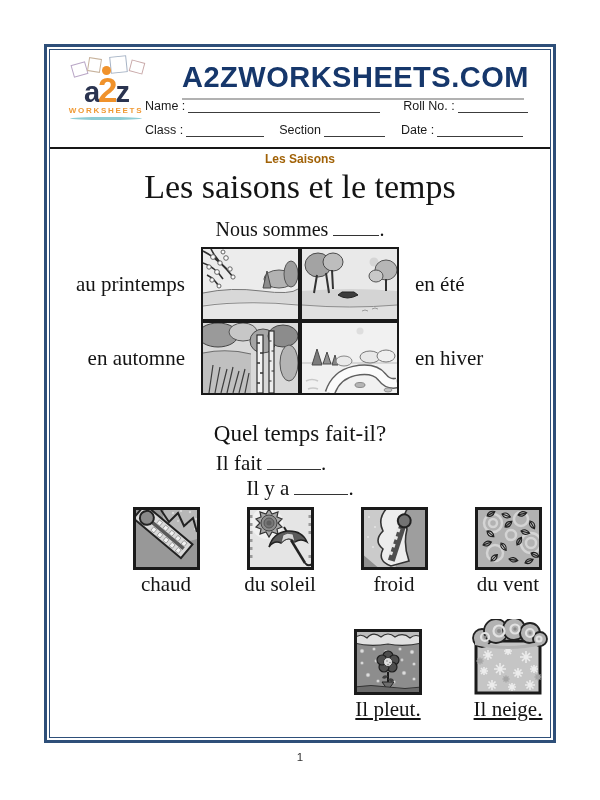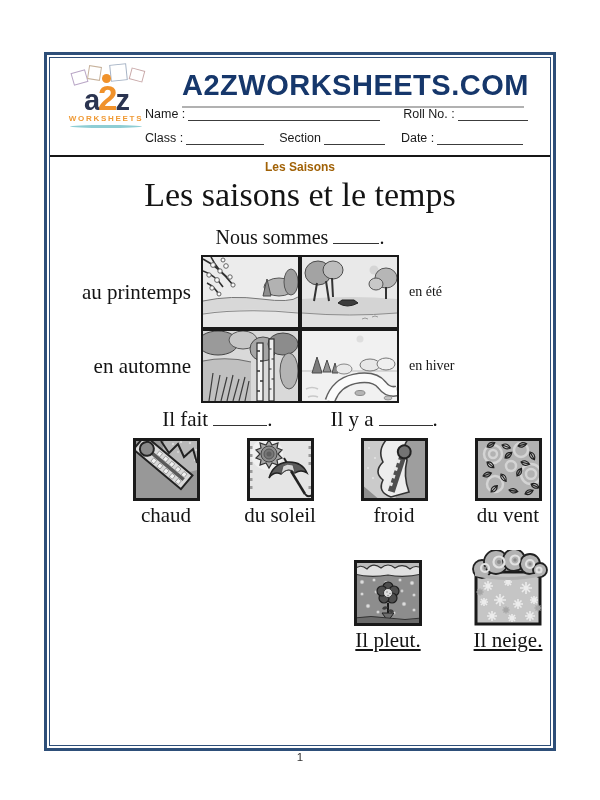--- a/index.html
+++ b/index.html
@@ -1,17 +1,17 @@
 <!DOCTYPE html>
 <html><head>
 <meta charset="utf-8">
 <style>
   html,body{margin:0;padding:0;}
   body{width:600px;height:800px;background:#ffffff;font-family:"Liberation Sans",sans-serif;position:relative;overflow:hidden;}
-  .frame{position:absolute;left:44px;top:52px;width:512px;height:699px;border:3px solid #2e4f79;box-sizing:border-box;}
+  .frame{position:absolute;left:44px;top:44px;width:512px;height:699px;border:3px solid #2e4f79;box-sizing:border-box;}
   .frame-inner{position:absolute;inset:2px;border:1px solid #2e4f79;overflow:hidden;background:#fff;}
 
   
   .header{position:relative;height:97px;border-bottom:2px solid #161616;}
   .logo{position:absolute;left:6px;top:6px;width:100px;text-align:center;}
   .logo-doodles{position:relative;height:20px;}
   .doodle{position:absolute;background:#fff;}
   .d1{left:16px;top:7px;width:13px;height:11px;border:1px solid #b9a6c6;transform:rotate(-16deg);}
   .d2{left:32px;top:2px;width:11px;height:12px;border:1px solid #c7b29c;transform:rotate(9deg);}
   .d3{left:54px;top:0;width:15px;height:15px;border:1px solid #a7b4c6;transform:rotate(-6deg);}
@@ -31,28 +31,28 @@
   .content{text-align:center;color:#141414;}
   .topic{font-size:12px;font-weight:700;margin-top:3px;color:#a16207;}
   .serif{font-family:"Liberation Serif",serif;}
   .main-title{font-size:34px;margin-top:2px;}
   .q1{font-size:23px;margin-top:2px;}
   .a1{font-size:20px;margin-top:12px;}
   .blank{display:inline-block;border-bottom:1.5px solid #333;height:14px;vertical-align:baseline;}
   .a1 .blank{width:46px;}
 
   .season-grid{display:grid;grid-template-columns:145px 198px 145px;width:488px;margin:6px auto 0;align-items:center;}
-  .s-label-l{text-align:right;padding-right:10px;font-size:21px;font-family:Liberation Serif, serif;}
-  .s-label-r{text-align:left;padding-left:10px;font-size:14px;}
+  .s-label-l{text-align:right;padding-right:16px;font-size:21px;font-family:Liberation Serif, serif;}
+  .s-label-r{text-align:left;padding-left:16px;font-size:21px;}
   .s-images{display:flex;}
   .s-img{width:99px;height:74px;box-sizing:border-box;border:2px solid #191919;display:block;}
   .s-img svg{display:block;width:95px;height:70px;}
 
   .q2{font-size:23px;margin-top:26px;}
-  .fill-row{display:flex;justify-content:center;font-size:21px;margin-top:4px;}
+  .fill-row{display:flex;justify-content:center;font-size:21px;margin-top:4px;flex-direction:column;}
   .fill-item{white-space:nowrap;}
   .fill-item:first-child{margin-right:58px;}
   .fill-row .blank{width:54px;margin-left:5px;}
 
   .wx-row{display:flex;justify-content:flex-end;gap:30px;margin-top:6px;align-items:flex-end;}
   .wx-item{width:84px;text-align:center;}
   .wx-item svg{display:block;margin:0 auto;}
   .wx-label{font-size:21px;margin-top:2px;white-space:nowrap;}
   .wx-row2{gap:36px;margin-top:22px;text-decoration:underline;}
 
@@ -199,20 +199,21 @@
           <path d="M28,70 Q34,52 52,48 Q72,44 80,54 Q86,62 95,60" fill="none" stroke="#fbfbfb" stroke-width="8"></path>
           <ellipse cx="58" cy="62" rx="5" ry="2.5" fill="#b5b5b5" stroke="#777" stroke-width="0.8"></ellipse>
           <ellipse cx="86" cy="67" rx="4" ry="2" fill="#c2c2c2" stroke="#888" stroke-width="0.8"></ellipse>
           <path d="M4,58 q6,-3 12,0 M6,66 q5,-2 10,0" stroke="#c9c9c9" fill="none" stroke-width="1.5"></path>
         </svg>
             </span>
       </div>
       <div class="s-label-r">en hiver</div>
     </div>
 
+    <div class="q2 serif">Quel temps fait-il?</div>
     <div class="fill-row serif">
       <span class="fill-item"><span>Il fait</span><span class="blank"></span><span>.</span></span>
       <span class="fill-item"><span>Il y a</span><span class="blank"></span><span>.</span></span>
     </div>
 
     <div class="wx-row">
       <div class="wx-item">
         <svg width="67" height="63" viewBox="0 0 67 63">
           <rect width="67" height="63" fill="#989898"></rect>
           <circle cx="54" cy="10" r="24" fill="#b8b8b8"></circle>

